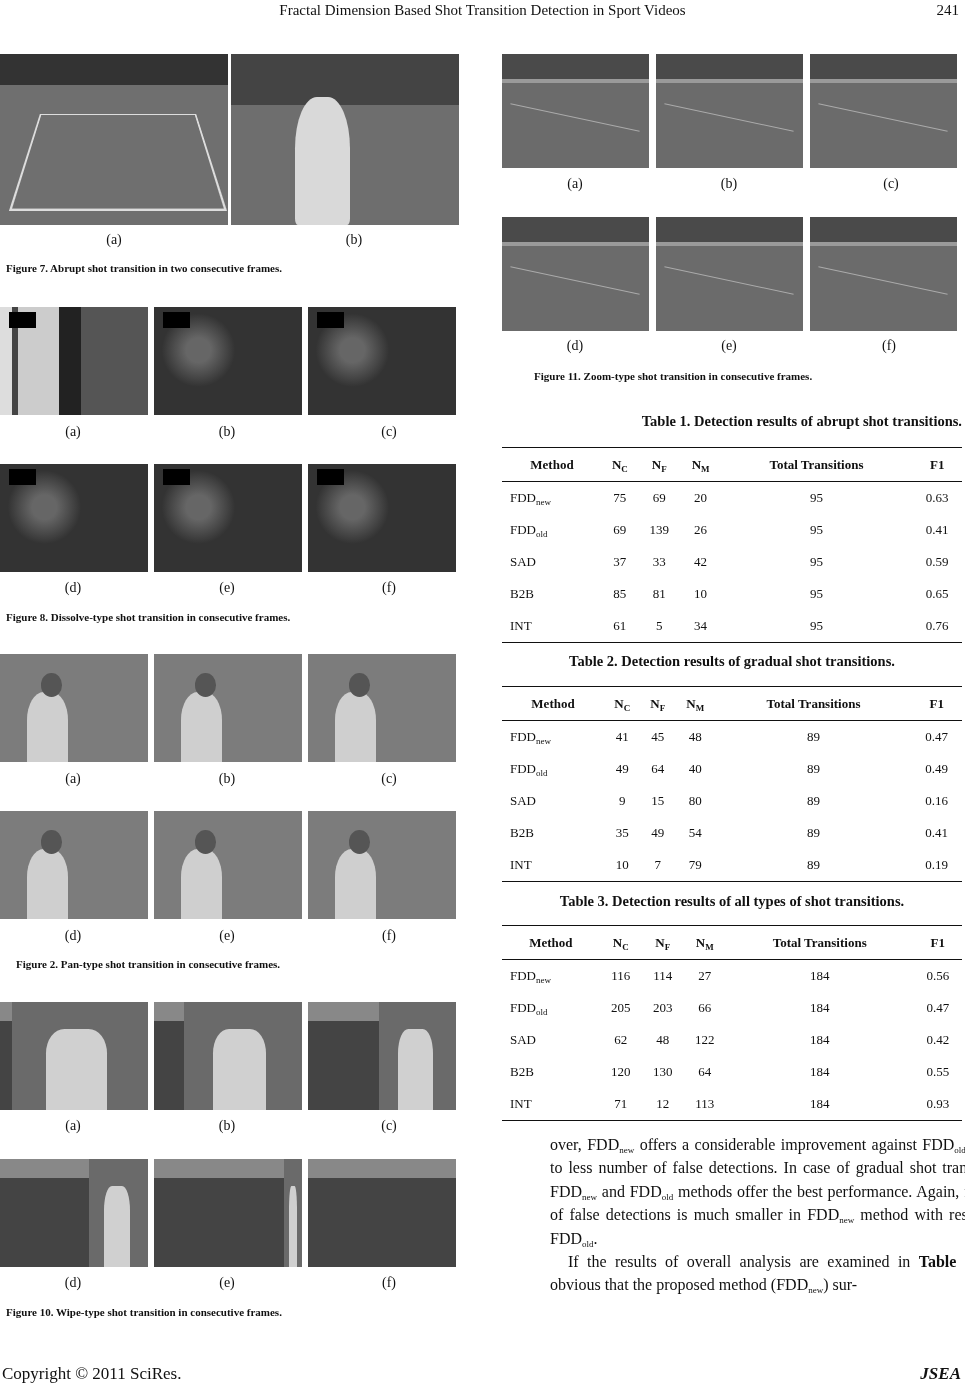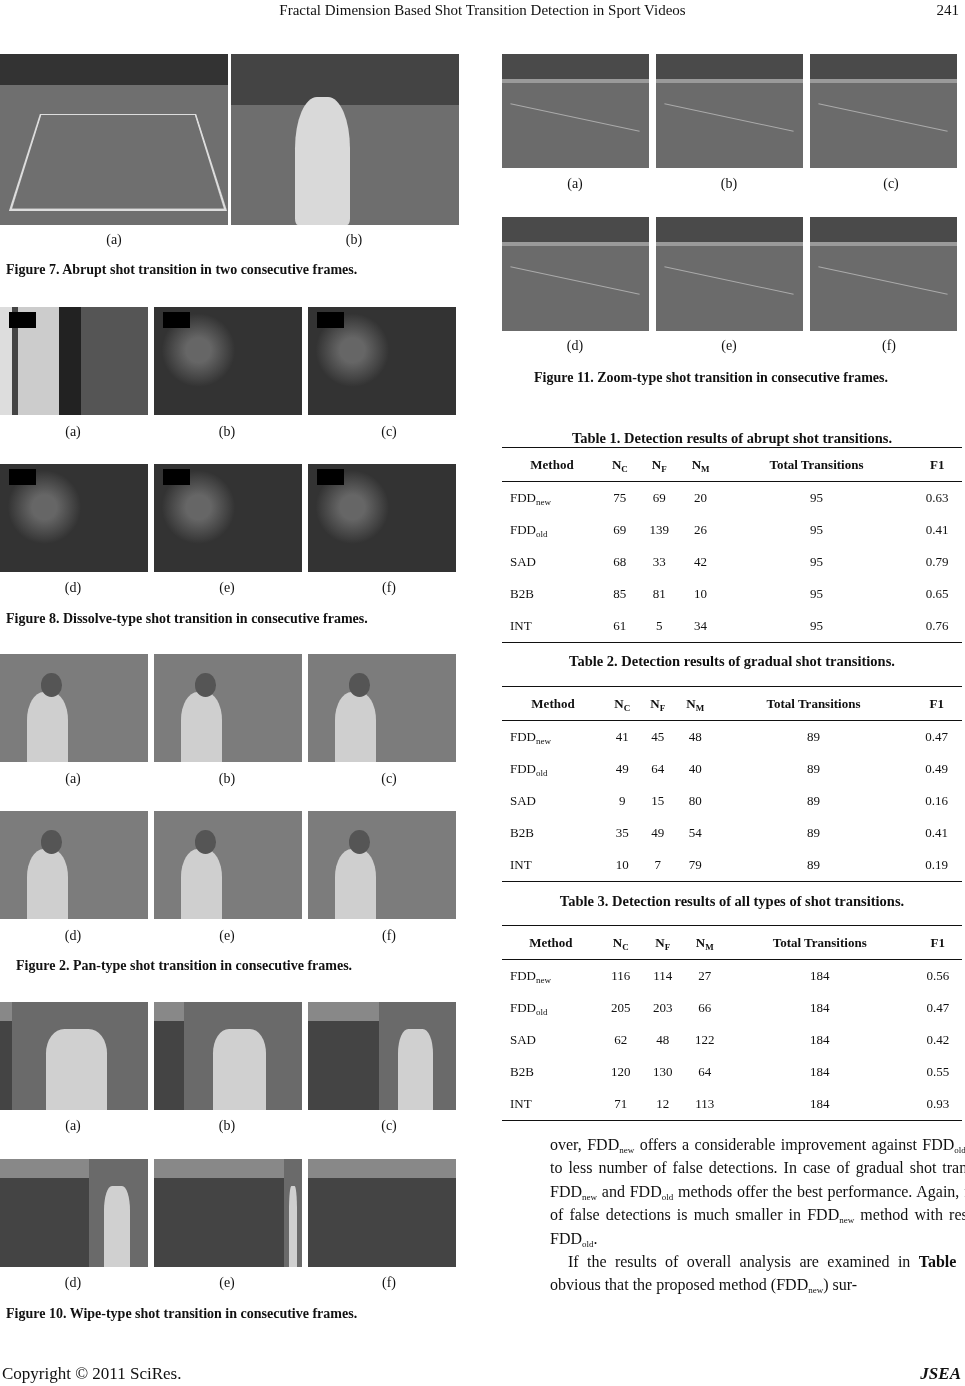--- a/index.html
+++ b/index.html
@@ -9,21 +9,21 @@
   }
   .header { position: absolute; top: 0; left: 0; width: 965px; height: 24px; }
   .header .title { position: absolute; left: 0; width: 965px; top: 2px; text-align: center; font-size: 15px; }
   .header .pagenum { position: absolute; right: 6px; top: 2px; font-size: 15px; }
   .col-right { position: absolute; left: 502px; top: 52px; width: 460px; }
 
   .frame {
     position: absolute; background: #7a7a7a; overflow: hidden;
   }
   .sublabel { position: absolute; font-size: 14px; text-align: center; width: 40px; }
-  .fig-caption { position: absolute; font-weight: bold; font-size: 14px; white-space: nowrap; text-align: right; }
+  .fig-caption { position: absolute; font-weight: bold; font-size: 11px; white-space: nowrap; text-align: right; }
 
   
   .tennis-a { background:
       linear-gradient(180deg, #333 0 18%, #6f6f6f 18% 100%); }
   .tennis-a::before { content:""; position:absolute; left:12%; right:8%; top:25%; bottom:8%;
       border:2px solid #ddd; transform: perspective(200px) rotateX(35deg); }
   .tennis-b { background: linear-gradient(180deg, #444 0 30%, #6e6e6e 30% 100%); }
   .tennis-b::before { content:""; position:absolute; left:28%; top:25%; width:24%; height:75%;
       background:#d9d9d9; border-radius: 40% 40% 5% 5%; }
   .dark-crowd { background: radial-gradient(circle at 30% 40%, #666 0 10%, transparent 30%), #333; }
@@ -145,21 +145,21 @@
   <div class="frame soccer" style="left:656px;top:217px;width:147px;height:114px;"></div>
   <div class="frame soccer" style="left:810px;top:217px;width:147px;height:114px;"></div>
   <div class="sublabel" style="left:555px;top:338px;">(d)</div>
   <div class="sublabel" style="left:709px;top:338px;">(e)</div>
   <div class="sublabel" style="left:869px;top:338px;">(f)</div>
   <div class="fig-caption" style="left:506px;top:370px;margin-left:28px;">Figure 11. Zoom-type shot transition in consecutive frames.</div>
 </div>
 
 <div class="col-right" style="top:0;">
 
-  <div class="tbl-caption" style="top:430px;">Table 1. Detection results of abrupt shot transitions.</div>
+  <div class="tbl-caption" style="top:413px;text-align:right;">Table 1. Detection results of abrupt shot transitions.</div>
   <table class="res" style="top:447px;">
     <thead>
       <tr>
         <th class="method">Method</th>
         <th><span>N</span><sub>C</sub></th>
         <th><span>N</span><sub>F</sub></th>
         <th><span>N</span><sub>M</sub></th>
         <th>Total Transitions</th>
         <th>F1</th>
       </tr>
@@ -176,25 +176,25 @@
       <tr>
           <td class="method"><span>FDD</span><sub>old</sub></td>
           <td>69</td>
           <td>139</td>
           <td>26</td>
           <td>95</td>
           <td>0.41</td>
         </tr>
       <tr>
           <td class="method"><span>SAD</span><sub></sub></td>
-          <td>68</td>
+          <td>37</td>
           <td>33</td>
           <td>42</td>
           <td>95</td>
-          <td>0.79</td>
+          <td>0.59</td>
         </tr>
       <tr>
           <td class="method"><span>B2B</span><sub></sub></td>
           <td>85</td>
           <td>81</td>
           <td>10</td>
           <td>95</td>
           <td>0.65</td>
         </tr>
       <tr>

